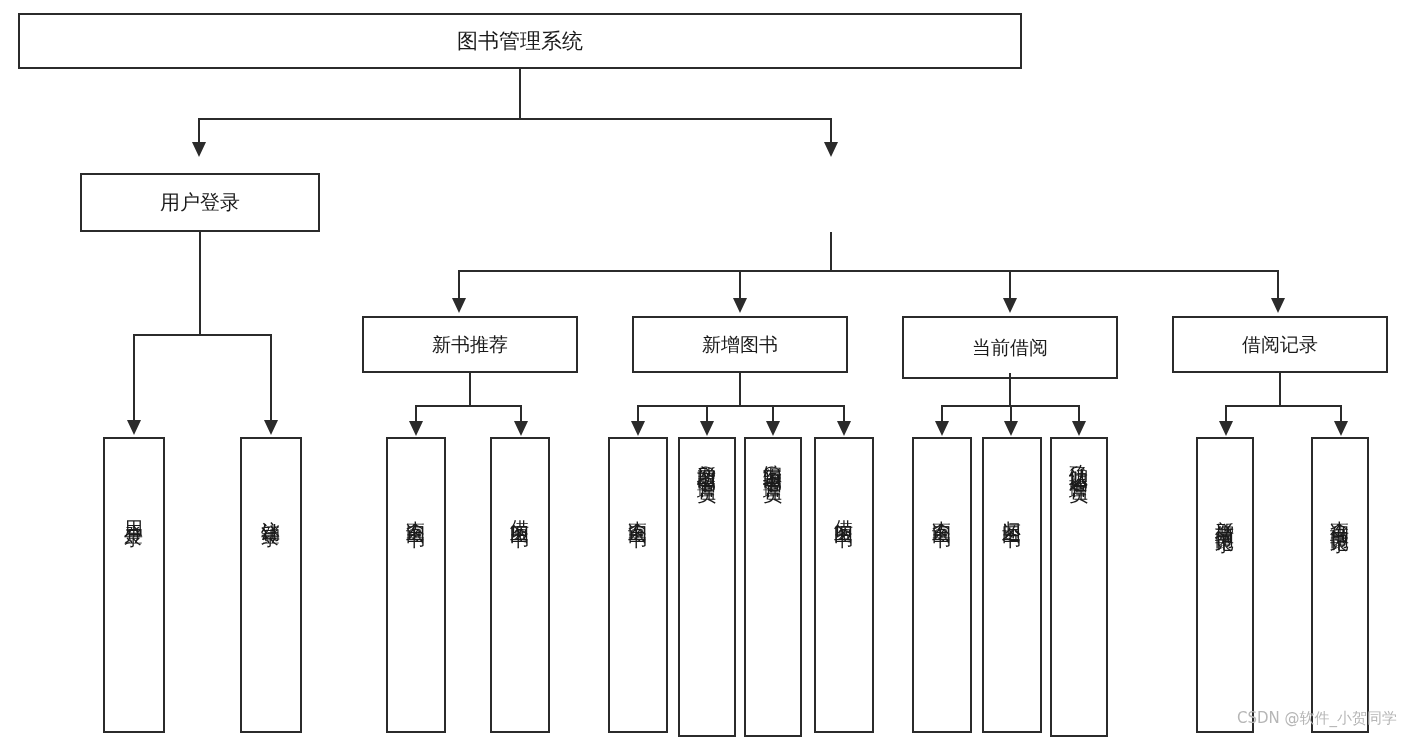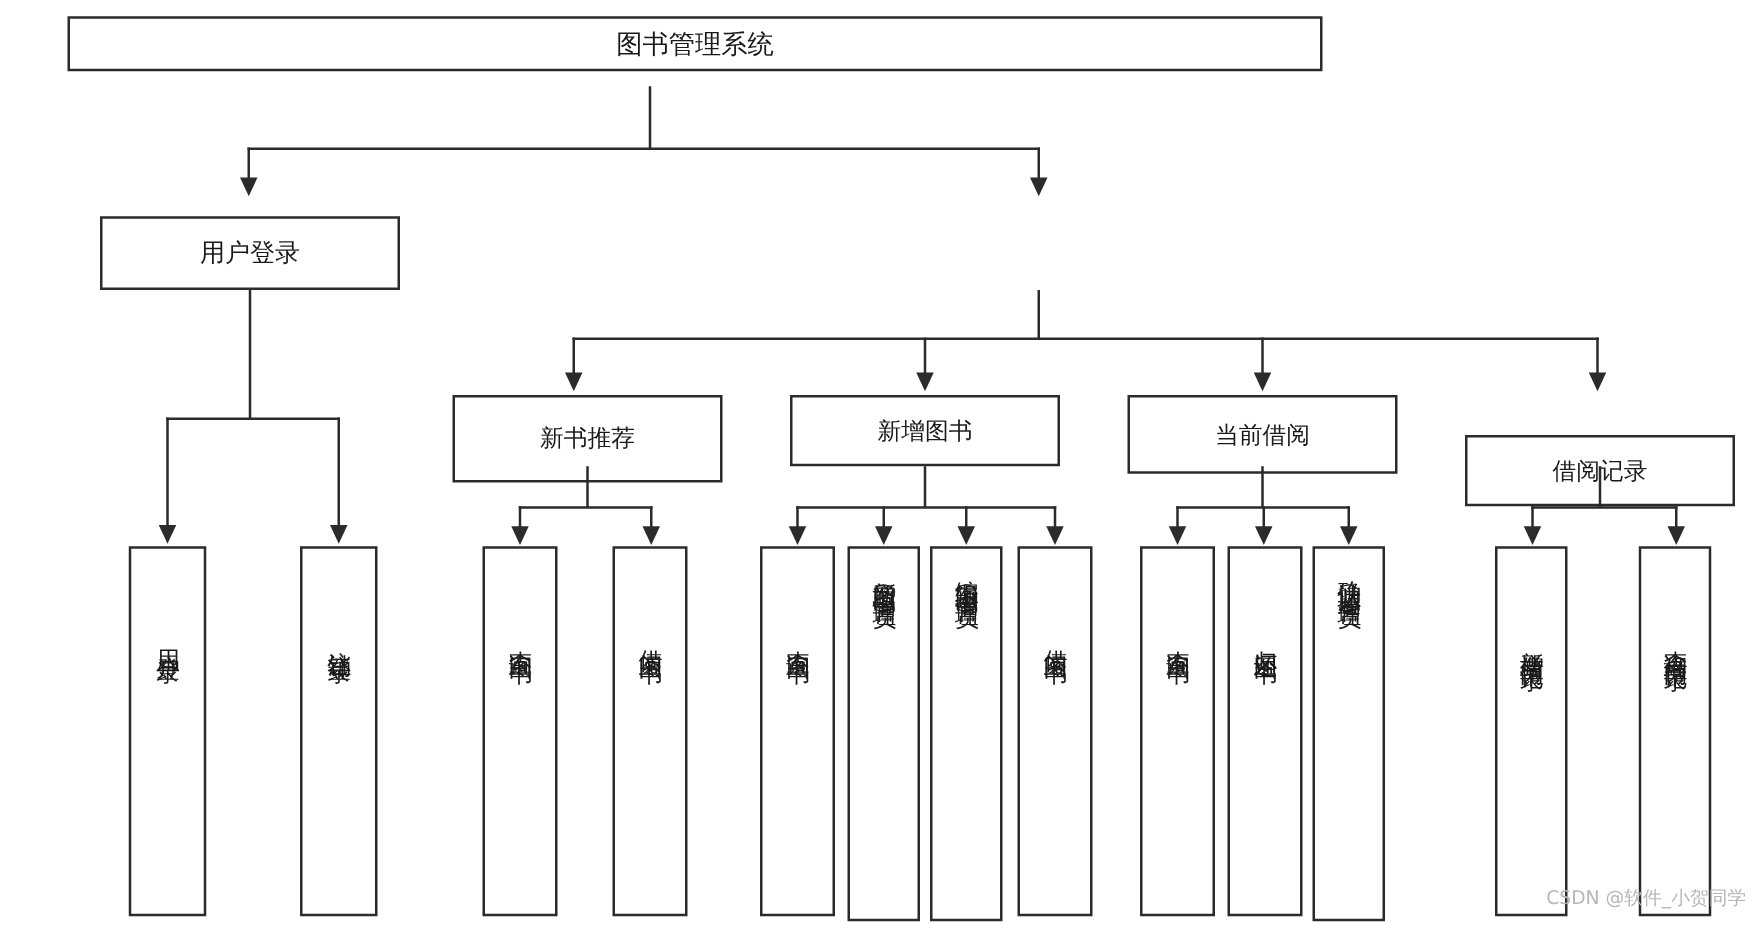--- a/index.html
+++ b/index.html
@@ -77,21 +77,21 @@
     font-size: 15px;
     color: #b6b6b6;
     white-space: nowrap;
   }
 </style>
 </head>
 <body>
 
 <div id="canvas">
 
-  <div class="node level-root" style="left:18px; top:13px; width:1004px; height:44px;margin-left:36px;">
+  <div class="node level-root" style="left:18px; top:13px; width:1004px; height:56px;">
     <span>图书管理系统</span>
   </div>
 
   <div class="edge v" style="left:519px; top:69px; width:2px; height:50px;"></div>
 
   <div class="edge h" style="left:198px; top:118px; width:634px; height:2px;"></div>
 
   <div class="edge v" style="left:198px; top:118px; width:2px; height:26px;"></div>
   <div class="arrow" style="left:192px; top:142px;"></div>
   <div class="edge v" style="left:830px; top:118px; width:2px; height:26px;"></div>
@@ -120,30 +120,30 @@
 
   <div class="edge v" style="left:458px; top:270px; width:2px; height:30px;"></div>
   <div class="arrow" style="left:452px; top:298px;"></div>
   <div class="edge v" style="left:739px; top:270px; width:2px; height:30px;"></div>
   <div class="arrow" style="left:733px; top:298px;"></div>
   <div class="edge v" style="left:1009px; top:270px; width:2px; height:30px;"></div>
   <div class="arrow" style="left:1003px; top:298px;"></div>
   <div class="edge v" style="left:1277px; top:270px; width:2px; height:30px;"></div>
   <div class="arrow" style="left:1271px; top:298px;"></div>
 
-  <div class="node level-2" style="left:362px; top:316px; width:216px; height:70px;">
+  <div class="node level-2" style="left:362px; top:316px; width:216px; height:57px;">
     <span>新书推荐</span>
   </div>
   <div class="node level-2" style="left:632px; top:316px; width:216px; height:57px;">
     <span>新增图书</span>
   </div>
   <div class="node level-2" style="left:902px; top:316px; width:216px; height:63px;">
     <span>当前借阅</span>
   </div>
-  <div class="node level-2" style="left:1172px; top:316px; width:216px; height:57px;margin-top:32px;">
+  <div class="node level-2" style="left:1172px; top:316px; width:216px; height:57px;">
     <span>借阅记录</span>
   </div>
 
   <div class="edge v" style="left:469px; top:373px; width:2px; height:33px;"></div>
   <div class="edge h" style="left:415px; top:405px; width:107px; height:2px;"></div>
   <div class="edge v" style="left:415px; top:405px; width:2px; height:18px;"></div>
   <div class="arrow" style="left:409px; top:421px;"></div>
   <div class="edge v" style="left:520px; top:405px; width:2px; height:18px;"></div>
   <div class="arrow" style="left:514px; top:421px;"></div>
 

